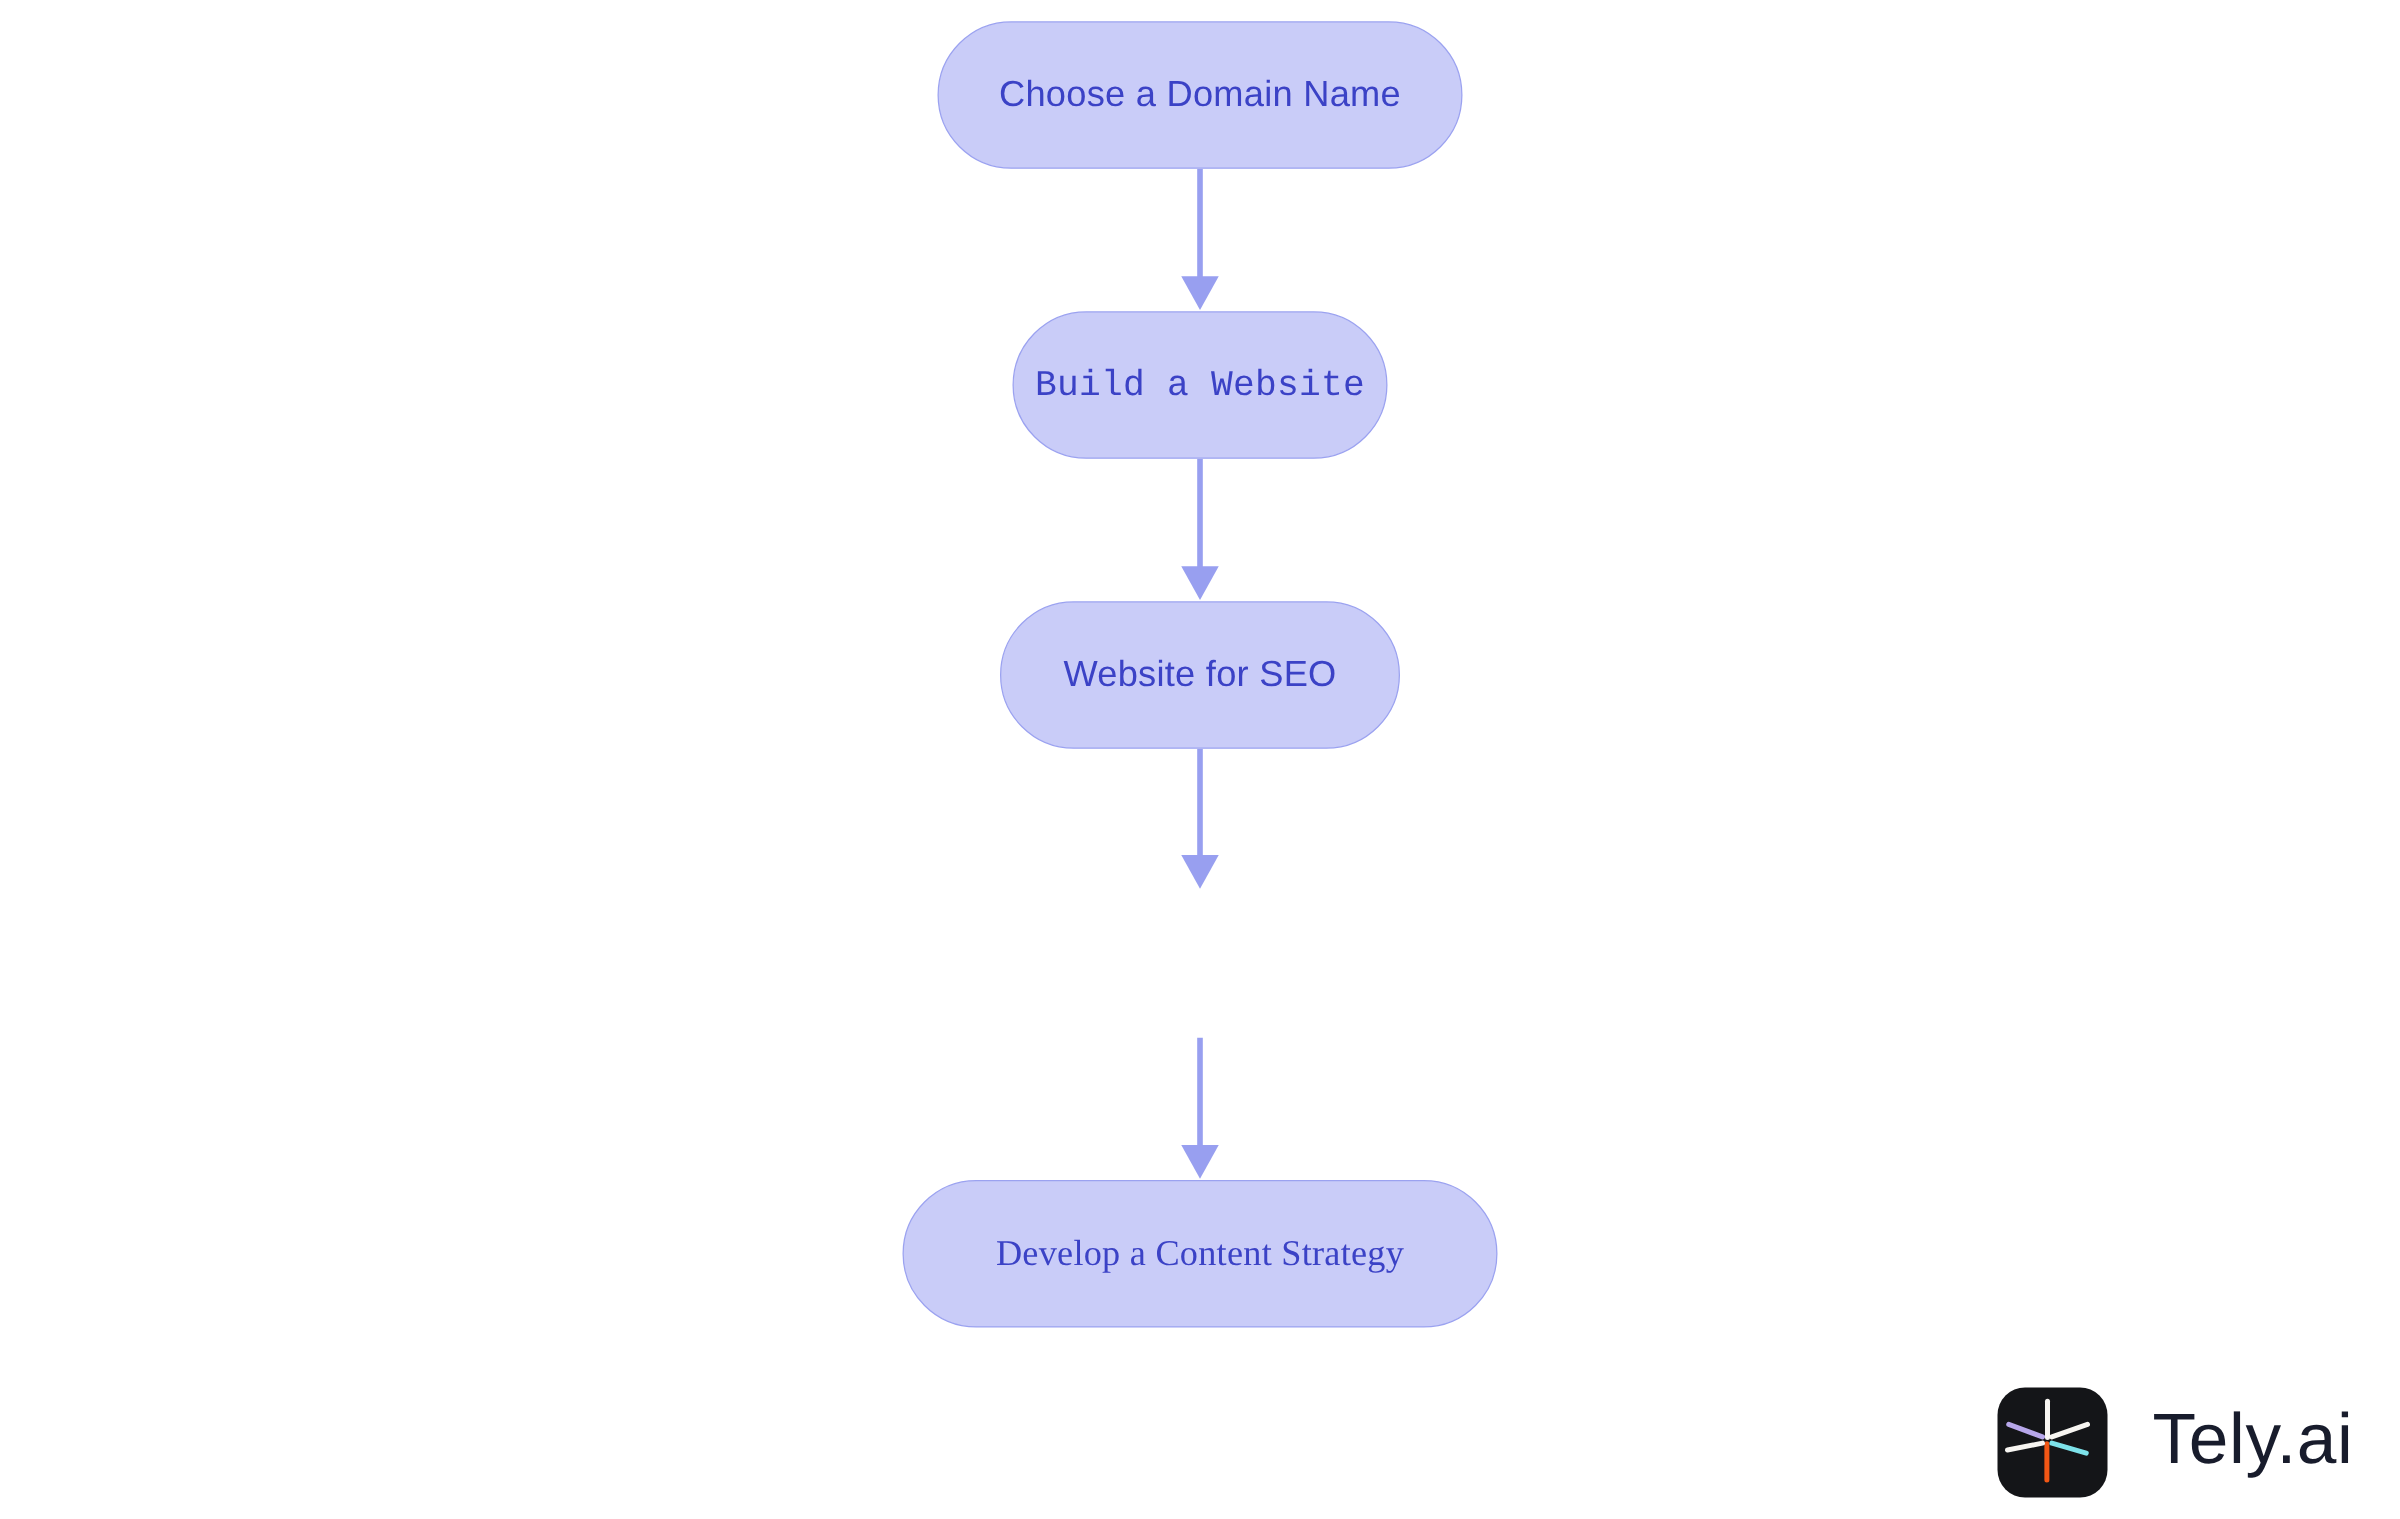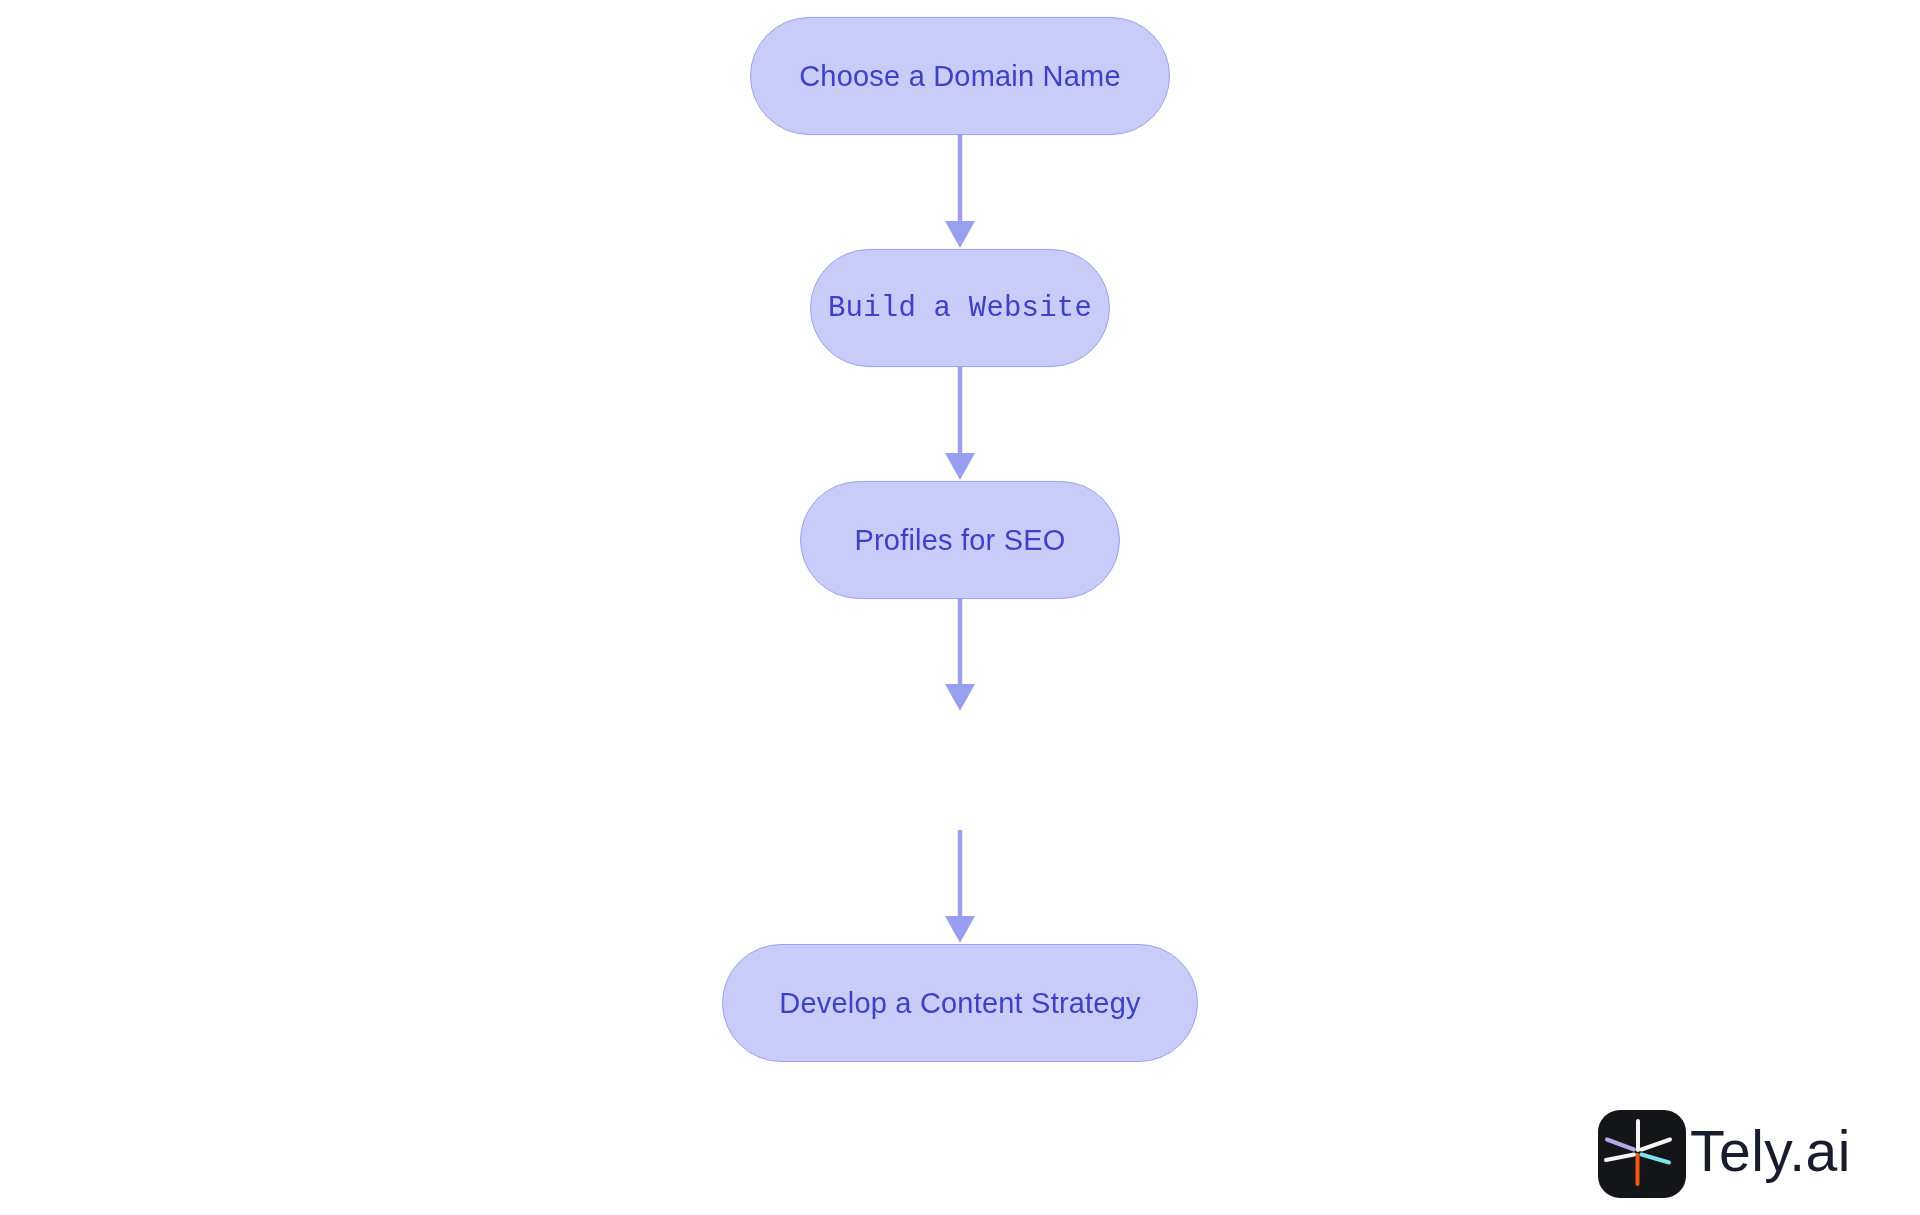--- a/index.html
+++ b/index.html
@@ -34,21 +34,21 @@
     position: absolute;
     width: 40px;
   }
   .arrow svg { display: block; width: 100%; height: 100%; }
   .brand {
     position: absolute;
     left: 1598px;
     top: 1110px;
     display: flex;
     align-items: center;
-    gap: 4px;
+    gap: 36px;
   }
   .brand-icon {
     width: 88px;
     height: 88px;
     background: var(--logo-bg, #141518);
     border-radius: 22px;
     position: relative;
     flex: 0 0 auto;
   }
   .brand-icon svg { display: block; width: 100%; height: 100%; }
@@ -82,39 +82,39 @@
   </div>
 
   <div class="arrow" style="left:940px; top:367px; height:114px;">
     <svg viewBox="0 0 40 114" preserveAspectRatio="none">
       <line x1="20" y1="0" x2="20" y2="88" stroke="#989ff0" stroke-width="4.5"></line>
       <polygon points="5,86 35,86 20,113" fill="#989ff0"></polygon>
     </svg>
   </div>
 
   <div class="flow-node" style="left:800px; top:481px; width:320px; height:118px;">
-    <span>Profiles for SEO</span>
+    <span>Website for SEO</span>
   </div>
 
   <div class="arrow" style="left:940px; top:599px; height:113px;">
     <svg viewBox="0 0 40 113" preserveAspectRatio="none">
       <line x1="20" y1="0" x2="20" y2="87" stroke="#989ff0" stroke-width="4.5"></line>
       <polygon points="5,85 35,85 20,112" fill="#989ff0"></polygon>
     </svg>
   </div>
 
 
   <div class="arrow" style="left:940px; top:830px; height:114px;">
     <svg viewBox="0 0 40 114" preserveAspectRatio="none">
       <line x1="20" y1="0" x2="20" y2="88" stroke="#989ff0" stroke-width="4.5"></line>
       <polygon points="5,86 35,86 20,113" fill="#989ff0"></polygon>
     </svg>
   </div>
 
-  <div class="flow-node" style="left:722px; top:944px; width:476px; height:118px;">
+  <div class="flow-node" style="left:722px; top:944px; width:476px; height:118px;font-family:Liberation Serif, serif;">
     <span>Develop a Content Strategy</span>
   </div>
 
   <div class="brand">
     <div class="brand-icon">
       <svg viewBox="0 0 88 88">
 
         <line x1="40" y1="40" x2="40" y2="11" stroke="#f7f5f1" stroke-width="4" stroke-linecap="round"></line>
         <line x1="39.5" y1="45" x2="39.5" y2="74" stroke="#f25715" stroke-width="4" stroke-linecap="round"></line>
         <line x1="36" y1="39.5" x2="9" y2="29.5" stroke="#b7a7ea" stroke-width="4" stroke-linecap="round"></line>

